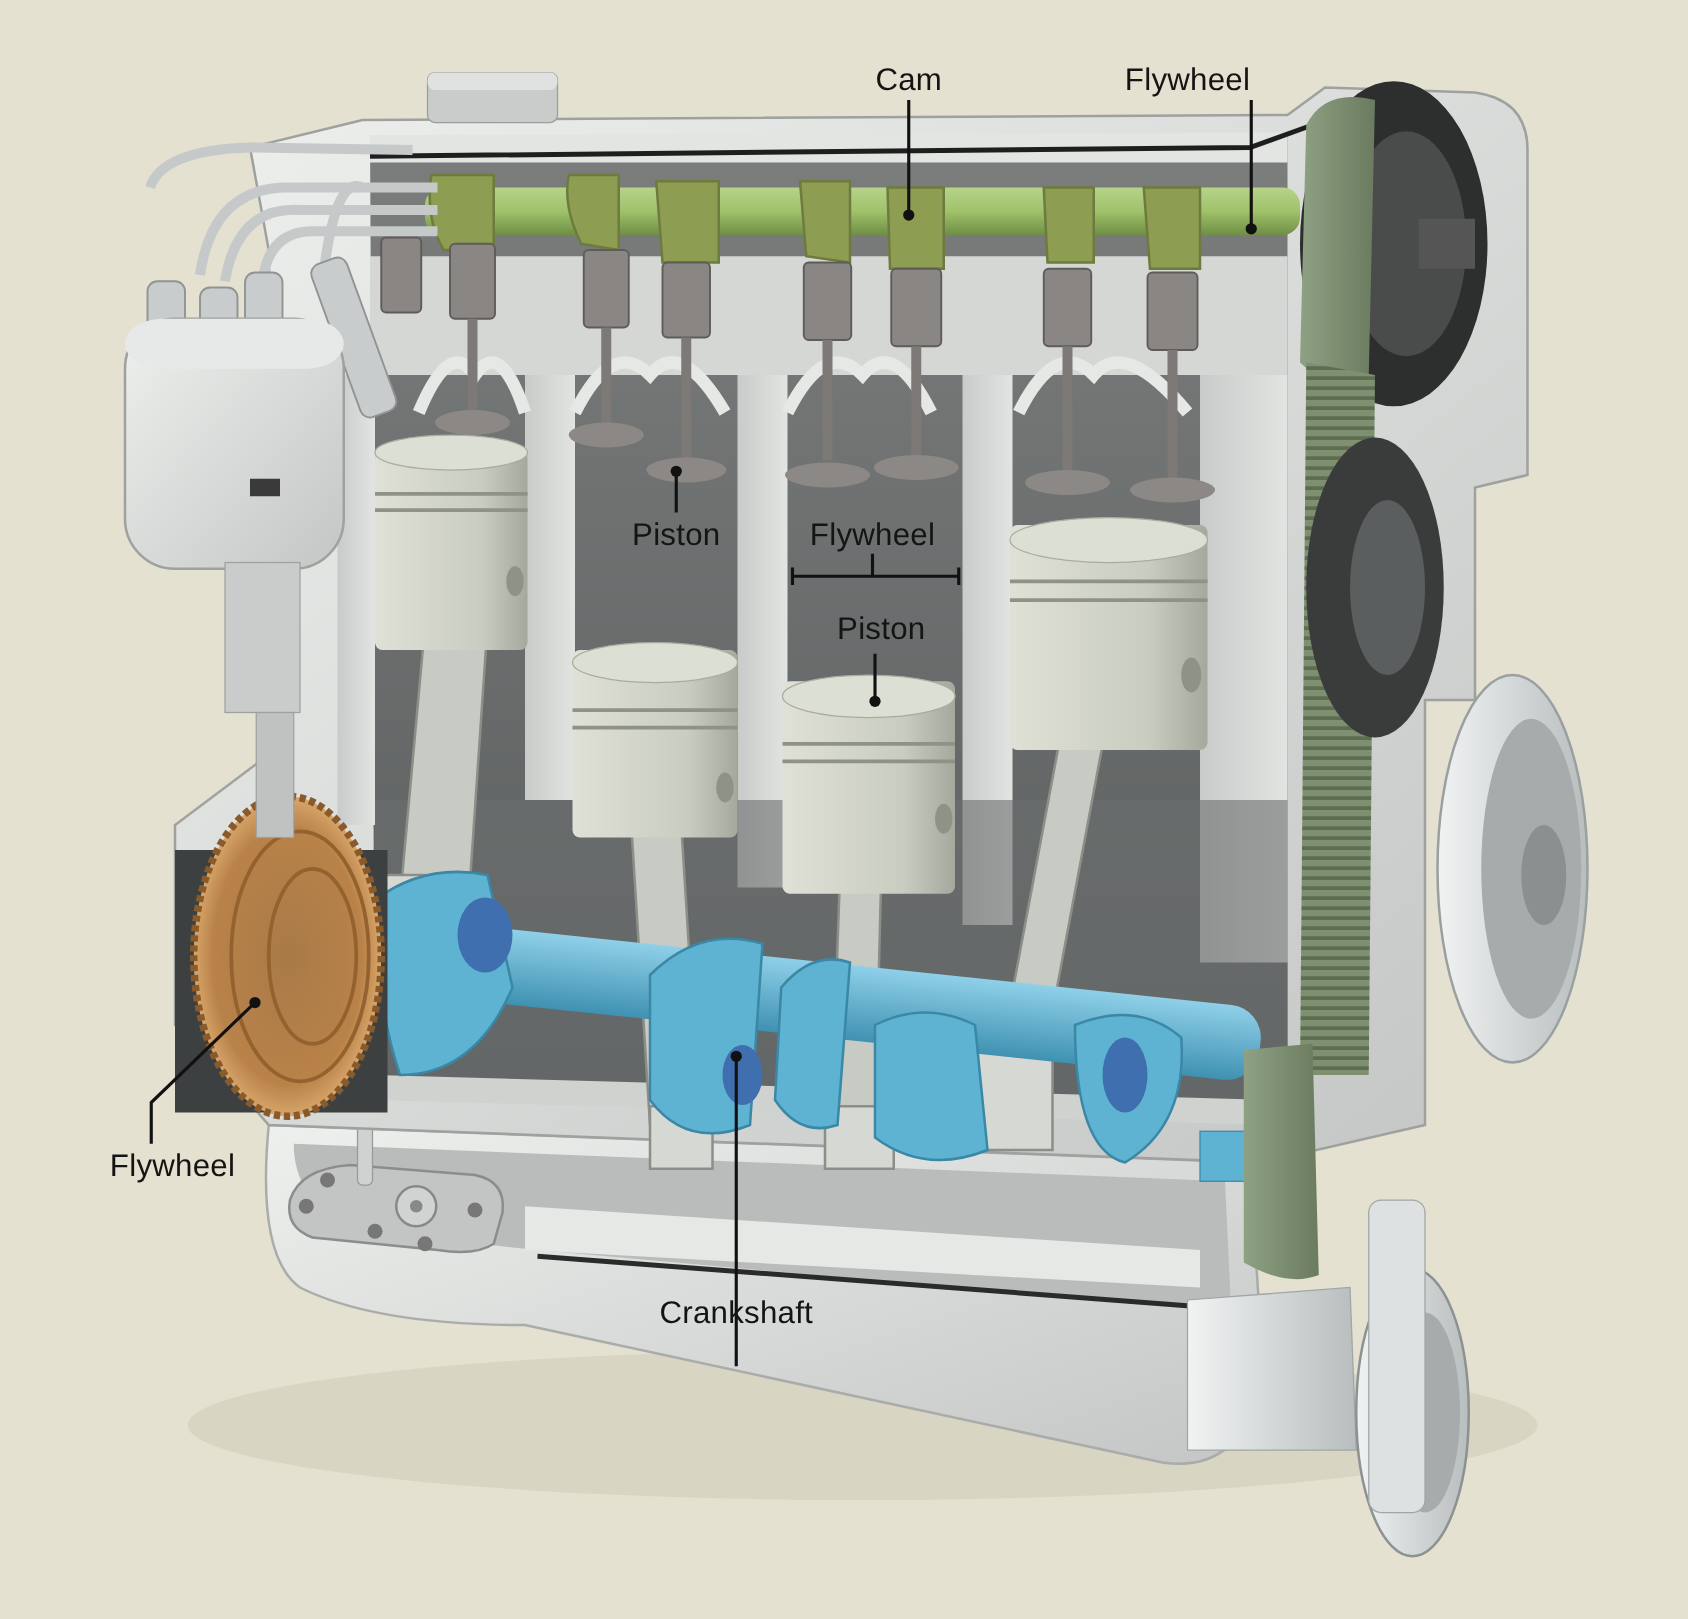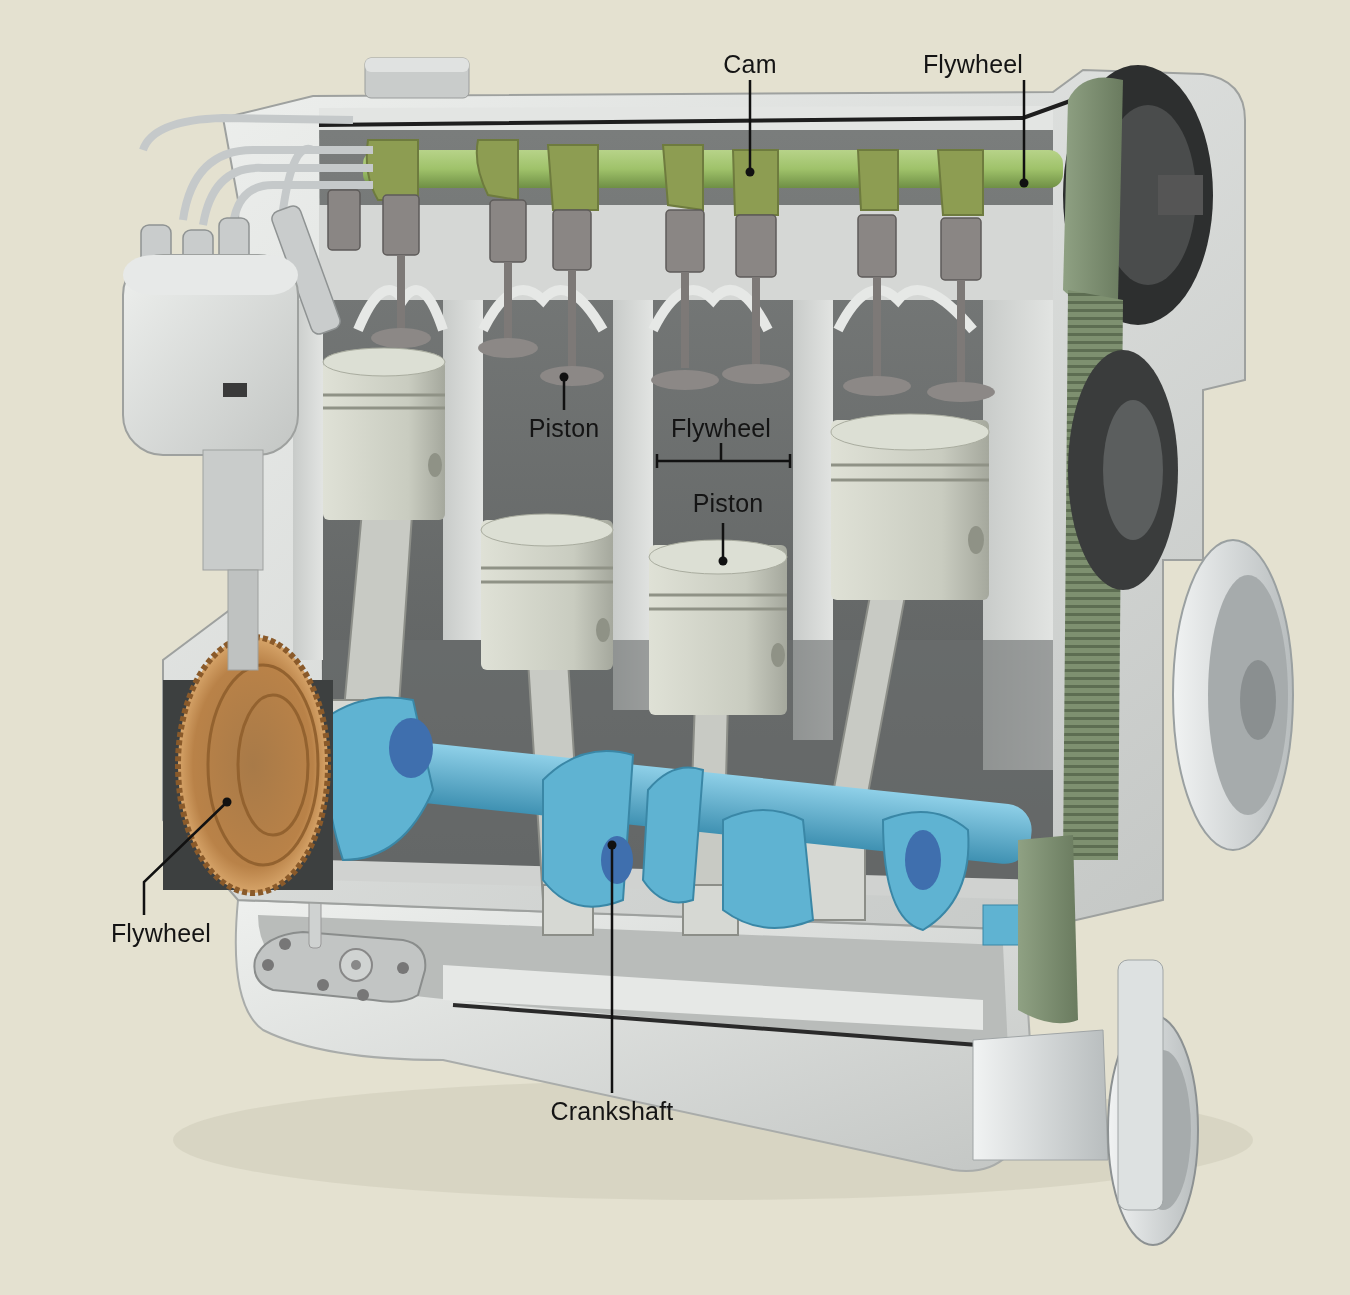--- a/index.html
+++ b/index.html
@@ -1,21 +1,21 @@
 <!DOCTYPE html>
 <html><head>
 <meta charset="utf-8">
 <style>
   html, body { margin: 0; padding: 0; }
   body {
     width: 1350px; height: 1295px; overflow: hidden;
     background: #e4e1d0;
     font-family: "Liberation Sans", sans-serif;
   }
-  #stage { position: relative; width: 1204px; height: 1295px; margin-left: 23px; }
+  #stage { position: relative; width: 1204px; height: 1295px; }
   #stage svg { position: absolute; left: 0; top: 0; }
   .lbl {
     position: absolute; font-size: 25px; color: #141414;
     white-space: nowrap; line-height: 1; transform: translateX(-50%);
     letter-spacing: 0.2px;
   }
 </style>
 </head>
 <body>
 
@@ -286,15 +286,15 @@
       </g>
   </svg>
 
   <div id="labels">
     <span class="lbl" style="left:727px;top:52px">Cam</span>
     <span class="lbl" style="left:950px;top:52px">Flywheel</span>
     <span class="lbl" style="left:541px;top:416px">Piston</span>
     <span class="lbl" style="left:698px;top:416px">Flywheel</span>
     <span class="lbl" style="left:705px;top:491px">Piston</span>
     <span class="lbl" style="left:138px;top:921px">Flywheel</span>
-    <span class="lbl" style="left:589px;top:1099px">Crankshaft</span>
+    <span class="lbl" style="left:589px;top:1038px">Crankshaft</span>
   </div>
 </div>
 
 </body></html>

